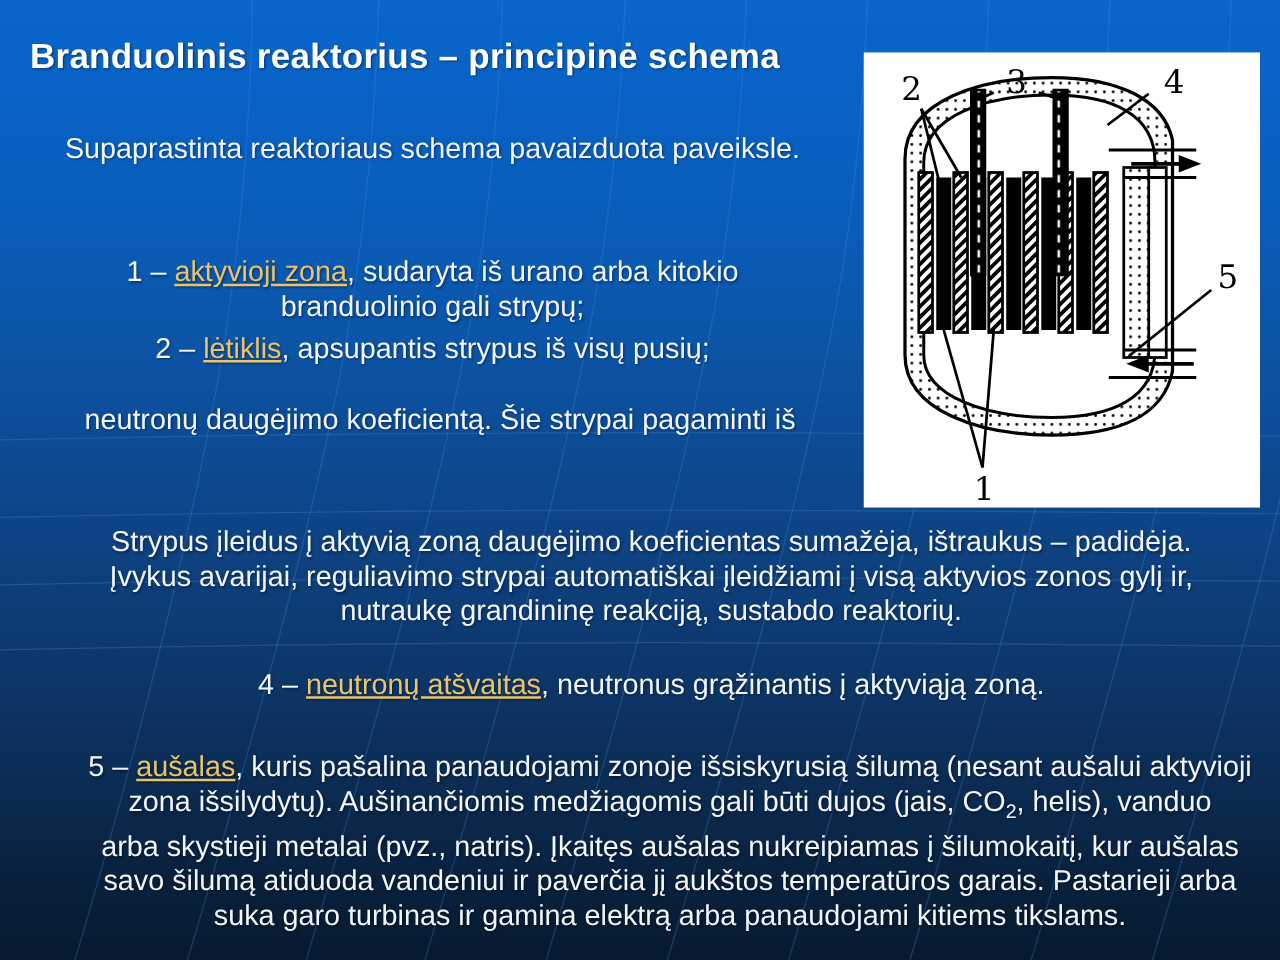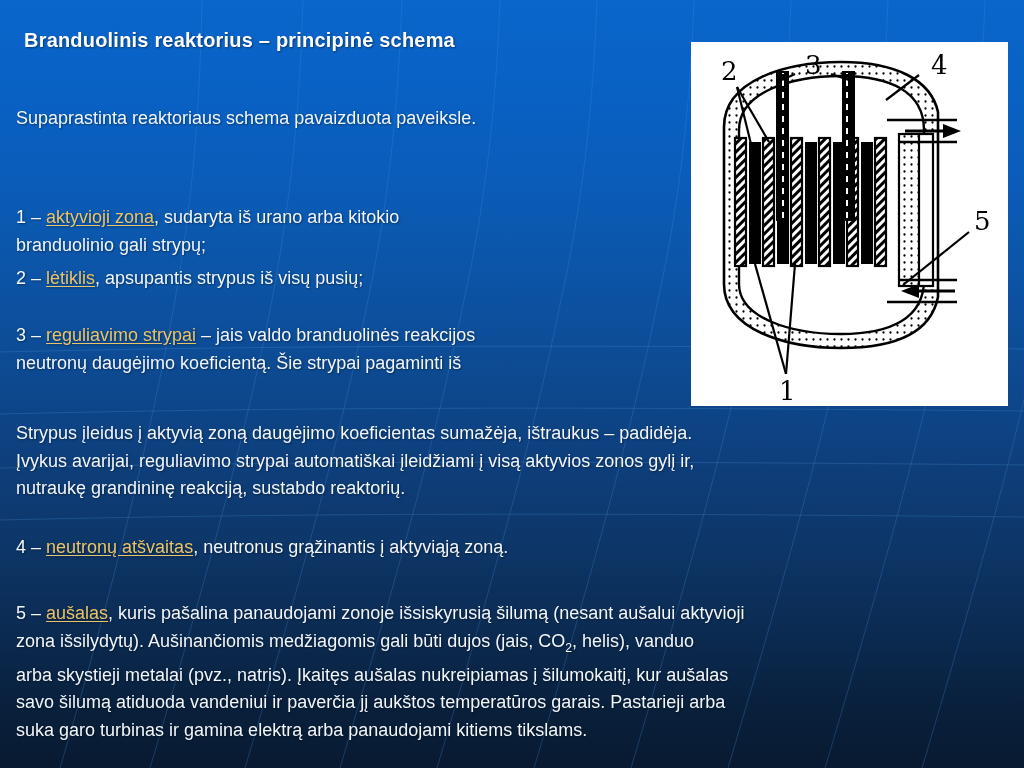--- a/index.html
+++ b/index.html
@@ -39,36 +39,37 @@
     width: 1024px;
     height: 768px;
     pointer-events: none;
   }
 
   
   #title {
     position: absolute;
     left: 24px;
     top: 29px;
-    font-size: 20px;
+    font-size: 28px;
     font-weight: bold;
     color: #ffffff;
     letter-spacing: 0.2px;
     text-shadow: 1px 1px 2px rgba(0,0,0,0.45);
     white-space: nowrap;
   }
 
   
   .para {
     position: absolute;
     color: #f2f6fb;
-    font-size: 18px;
+    font-size: 23px;
     line-height: 27.5px;
     text-shadow: 1px 1px 2px rgba(0,0,0,0.40);
     white-space: nowrap;
+    text-align: center;
   }
 
   .term {
     color: #e9c46a;
     text-decoration: underline;
     text-underline-offset: 2px;
   }
 
   sub { font-size: 0.68em; }
 
@@ -132,23 +133,20 @@
     <div>branduolinio gali strypų;</div>
   </div>
 
   <div class="para" id="p2">
     <div>
       <span>2 – </span><span class="term">lėtiklis</span><span>, apsupantis strypus iš visų pusių;</span>
     </div>
   </div>
 
   <div class="para" id="p3">
-    <div>
-      <span>3 – </span><span class="term">reguliavimo strypai</span><span> – jais valdo branduolinės reakcijos</span>
-    </div>
     <div>neutronų daugėjimo koeficientą. Šie strypai pagaminti iš</div>
   </div>
 
   <div class="para" id="p3b">
     <div>Strypus įleidus į aktyvią zoną daugėjimo koeficientas sumažėja, ištraukus – padidėja.</div>
     <div>Įvykus avarijai, reguliavimo strypai automatiškai įleidžiami į visą aktyvios zonos gylį ir,</div>
     <div>nutraukę grandininę reakciją, sustabdo reaktorių.</div>
   </div>
 
   <div class="para" id="p4">

